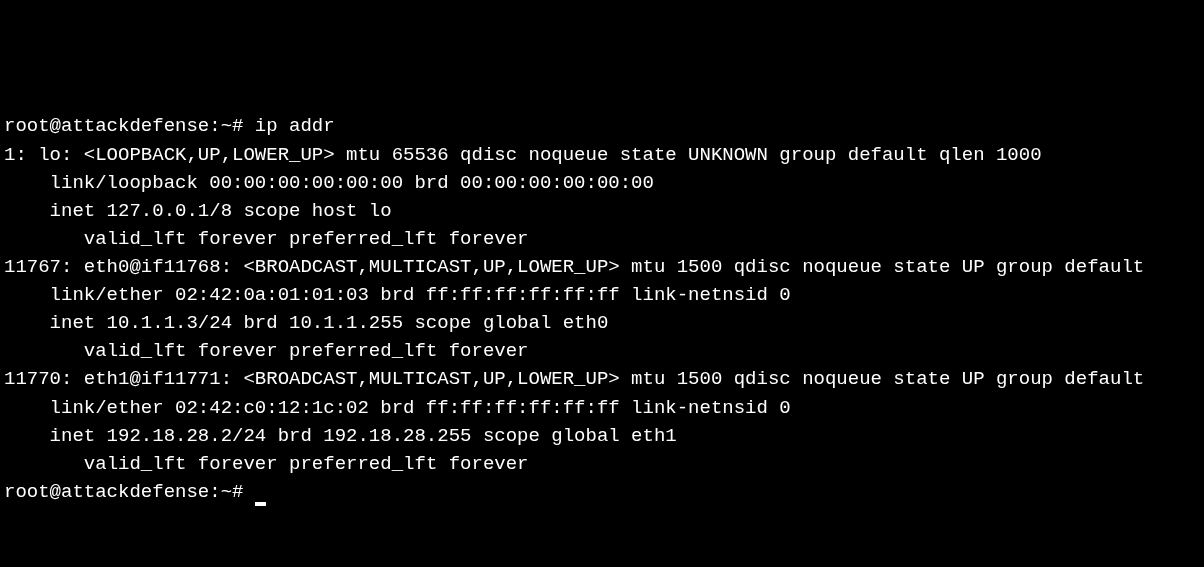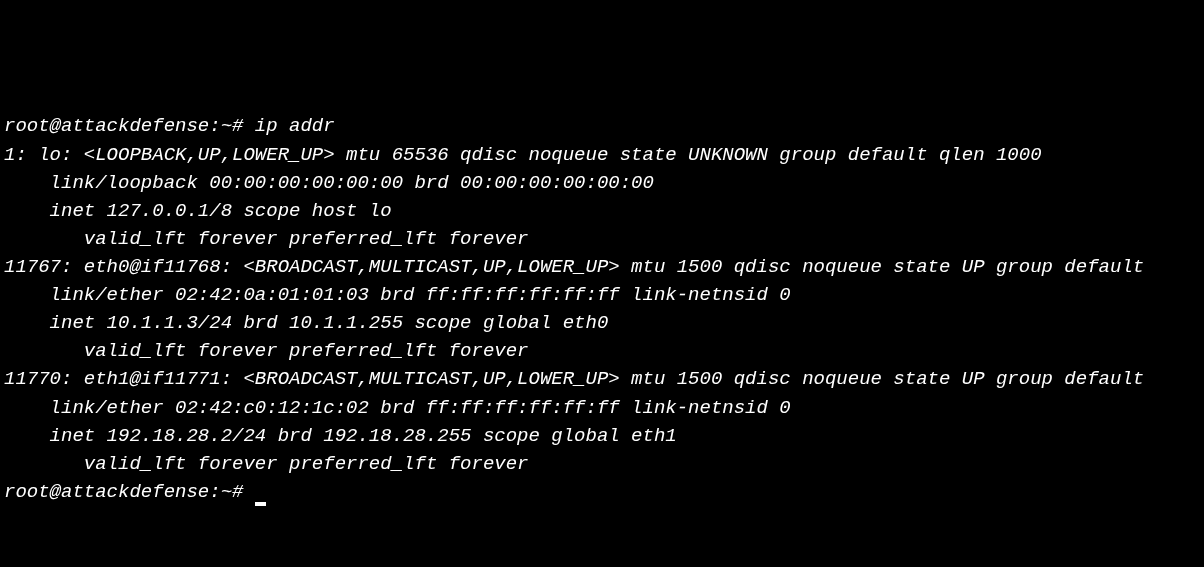--- a/index.html
+++ b/index.html
@@ -16,21 +16,20 @@
       padding: 0px 4px;
       white-space: pre-wrap;
       word-break: break-all;
       width: 1204px;
     }
     .terminal {
       width: 100%;
     }
     .line {
       display: block;
-      font-style: italic;
     }
     .cursor {
       display: inline-block;
       width: 11px;
       height: 4px;
       background-color: #ffffff;
       vertical-align: bottom;
       margin-bottom: 0px;
     }
   </style>

